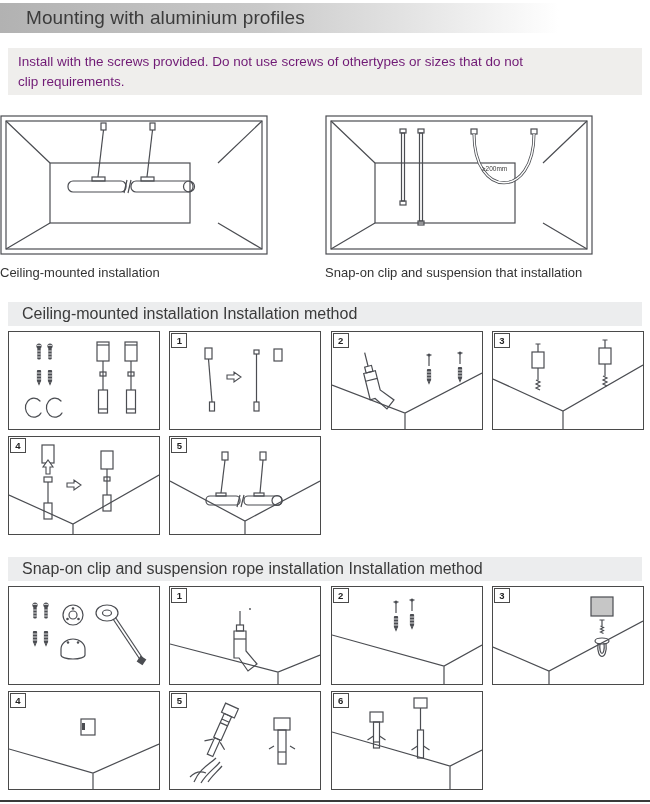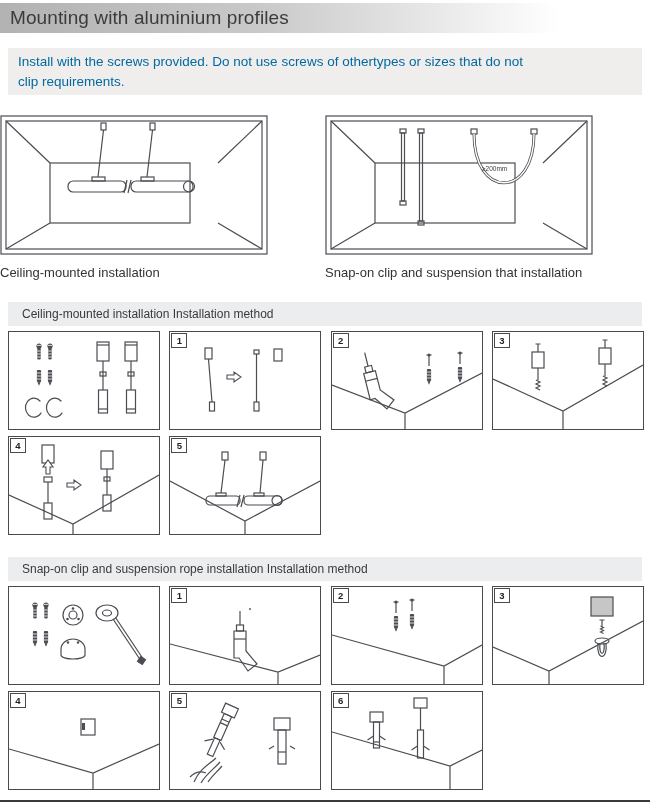--- a/index.html
+++ b/index.html
@@ -1,34 +1,34 @@
 <!DOCTYPE html>
 <html><head>
 <meta charset="utf-8">
 <style>
   html,body { margin:0; padding:0; background:#fff; }
   .page {
     position:relative; width:650px; height:804px; overflow:hidden;
     background:#fff; font-family:"Liberation Sans", sans-serif; color:#3d3d3d;
   }
   .title-bar {
-    margin:3px 0 0 0; height:30px; line-height:30px; padding-left:10px;
+    margin:3px 0 0 0; height:30px; line-height:30px; padding-left:26px;
     font-size:19px; color:#3b3b3b; letter-spacing:0.1px;
     background:linear-gradient(90deg,#b2b2b2 0%,#c9c9c9 40%,#e7e7e7 66%,#ffffff 86%);
   }
   .note {
-    margin:15px 8px 0 8px; background:#efeeec; color:#0369a1;
+    margin:15px 8px 0 8px; background:#efeeec; color:#701a75;
     font-size:13.5px; line-height:20px; padding:4px 22px 5px 10px; height:38px;
   }
   .overview { display:flex; margin-top:20px; }
   .overview figure { margin:0; flex:1; display:flex; flex-direction:column; align-items:flex-start; }
   .overview figcaption { margin-top:10px; font-size:13px; color:#333; }
   .section-header {
     margin:22px 8px 0 8px; background:#ecedee; height:24px; line-height:24px;
-    padding-left:14px; font-size:12px; color:#3a3a3a;
+    padding-left:14px; font-size:16px; color:#3a3a3a;
   }
   .grid {
     margin:5px 8px 0 8px; display:grid; grid-template-columns:repeat(4,150px);
     justify-content:space-between; row-gap:6px;
   }
   .panel {
     position:relative; width:150px; height:97px; border:1.4px solid #4a4a4a; background:#fff;
   }
   .panel svg { display:block; }
   .badge {

